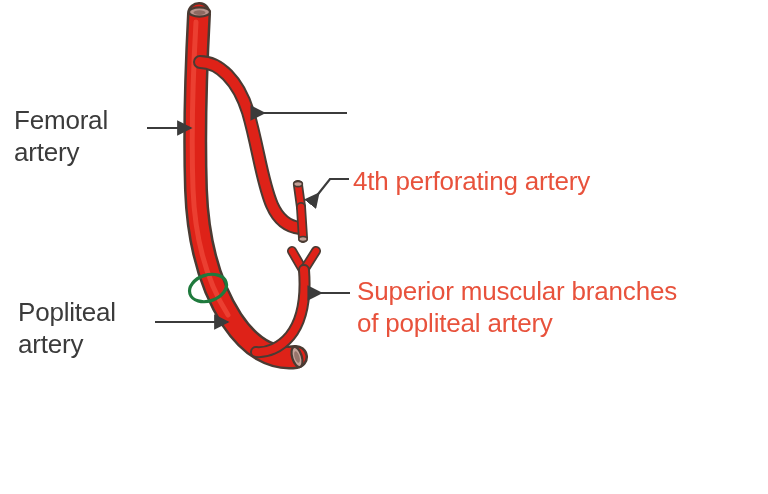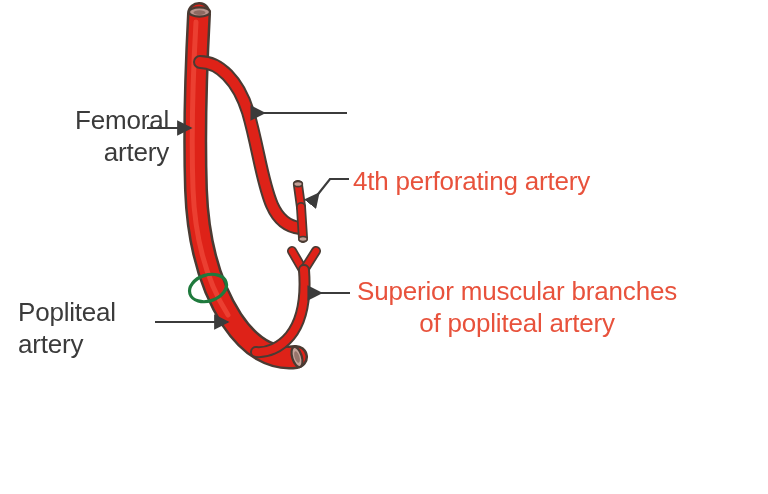--- a/index.html
+++ b/index.html
@@ -32,42 +32,41 @@
   }
   .label-dark {
     color: #3b3b3b;
     font-size: 26px;
   }
   .label-red {
     color: #e8523c;
     font-size: 26px;
   }
   #label-femoral-artery {
-    left: 24px;
+    left: 14px;
     top: 105px;
-    text-align: right;
+    text-align: left;
     width: 145px;
   }
   #label-popliteal-artery {
     left: 18px;
     top: 297px;
     width: 148px;
   }
   #label-profunda-femoris {
     left: 355px;
     top: 98px;
   }
   #label-fourth-perforating {
     left: 353px;
     top: 166px;
   }
   #label-superior-muscular {
     left: 357px;
     top: 276px;
-    text-align: center;
   }
   #watermark {
     position: absolute;
     left: 28px;
     top: 413px;
     font-size: 50px;
     color: #0fb35e;
     letter-spacing: -0.5px;
     white-space: pre;
   }

